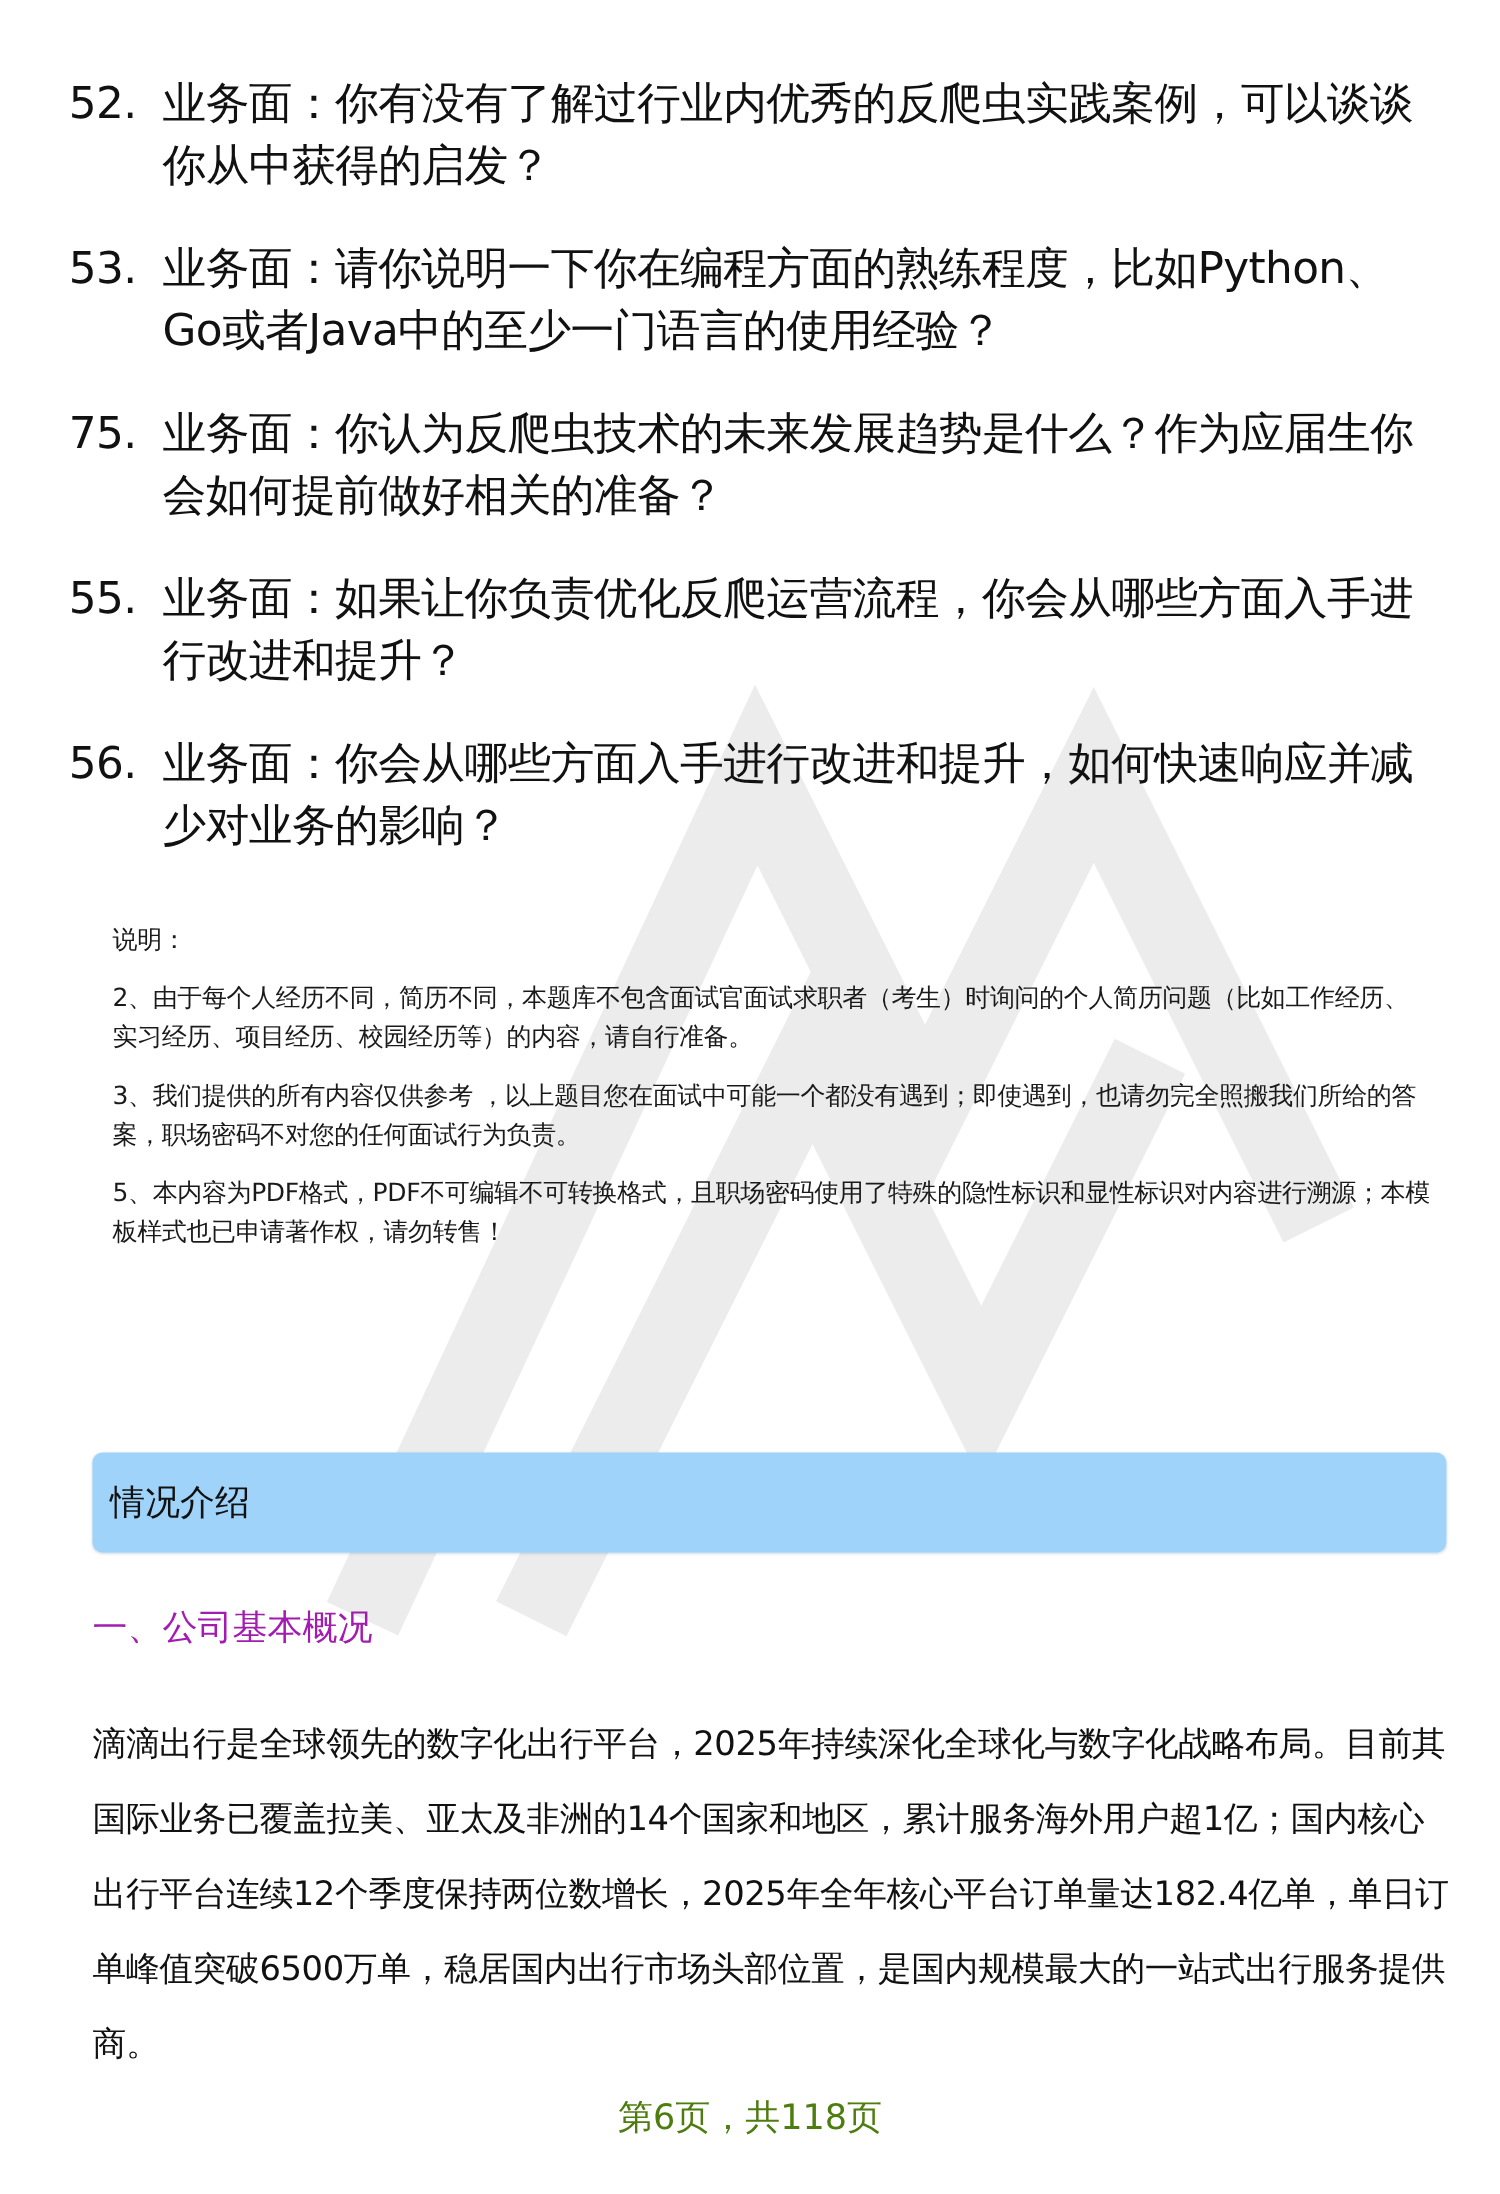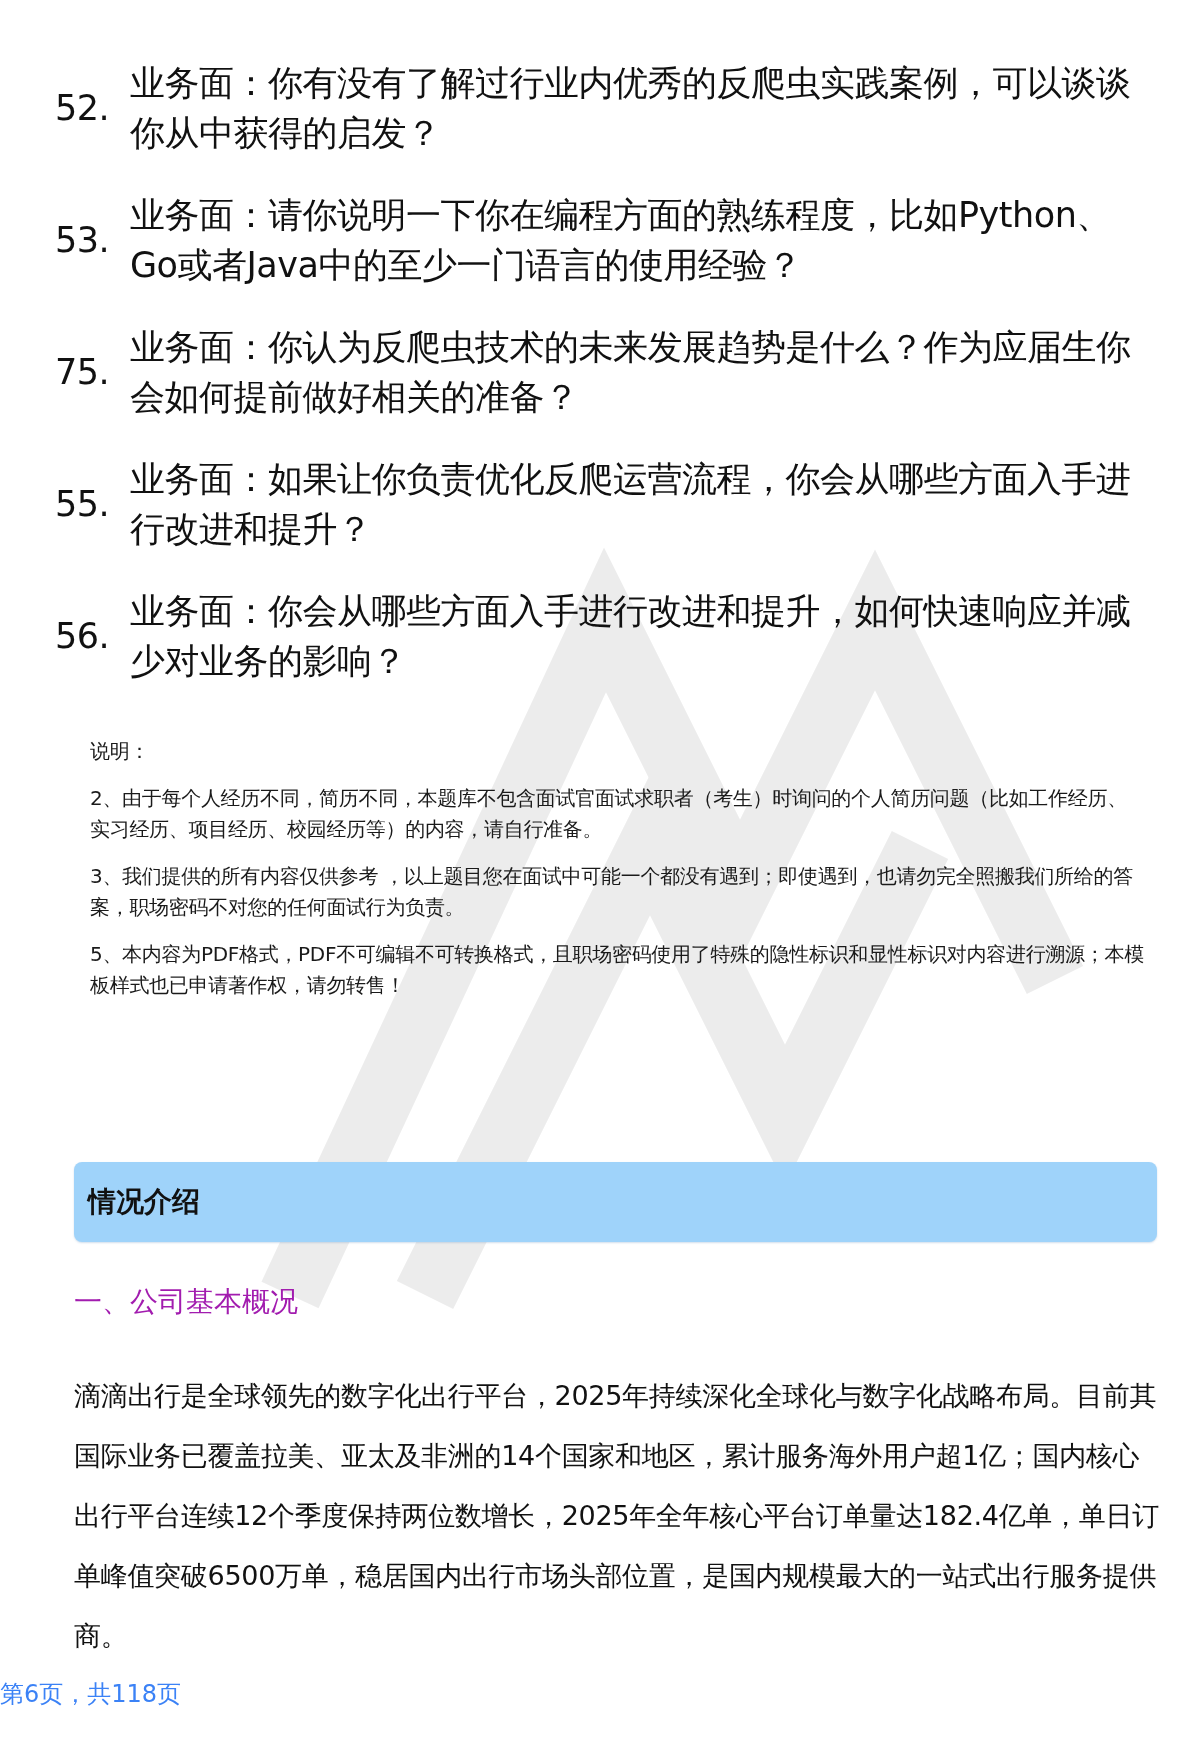--- a/index.html
+++ b/index.html
@@ -29,21 +29,20 @@
     left: 55px;
     top: 58px;
     width: 1090px;
   }
   .q-item {
     display: flex;
     margin-bottom: 32px;
     font-size: 35px;
     line-height: 50px;
     letter-spacing: -0.5px;
-    align-items: center;
   }
   .q-num {
     width: 75px;
     flex: 0 0 75px;
   }
   .q-text {
     flex: 1;
   }
   .notes {
     position: absolute;
@@ -66,21 +65,21 @@
     height: 80px;
     background: #9fd3fa;
     border-radius: 8px;
     box-shadow: 0 1px 2px rgba(120,160,200,0.35);
     display: flex;
     align-items: center;
   }
   .section-box-title {
     margin-left: 14px;
     font-size: 28px;
-    font-weight: bold;
+    font-weight: normal;
     color: #111111;
   }
   .sub-heading {
     position: absolute;
     left: 74px;
     top: 1282px;
     font-size: 28px;
     line-height: 40px;
     color: #a21caf;
   }
@@ -93,23 +92,24 @@
     line-height: 60px;
     color: #111111;
     letter-spacing: -0.3px;
     margin: 0;
   }
   .page-footer {
     position: absolute;
     left: 0;
     top: 1672px;
     width: 1200px;
-    font-size: 24px;
+    text-align: center;
+    font-size: 28px;
     line-height: 44px;
-    color: #3b82f6;
+    color: #4d7c0f;
   }
 </style>
 </head>
 <body>
 
 <svg class="watermark" viewBox="0 0 100 100" xmlns="http://www.w3.org/2000/svg">
   <g fill="none" stroke="#000" stroke-width="7" stroke-linejoin="miter">
     <path d="M10 95 L45 20 L60 50 L75 20 L95 60"></path>
     <path d="M25 95 L50 45 L65 75 L80 45"></path>
   </g>

